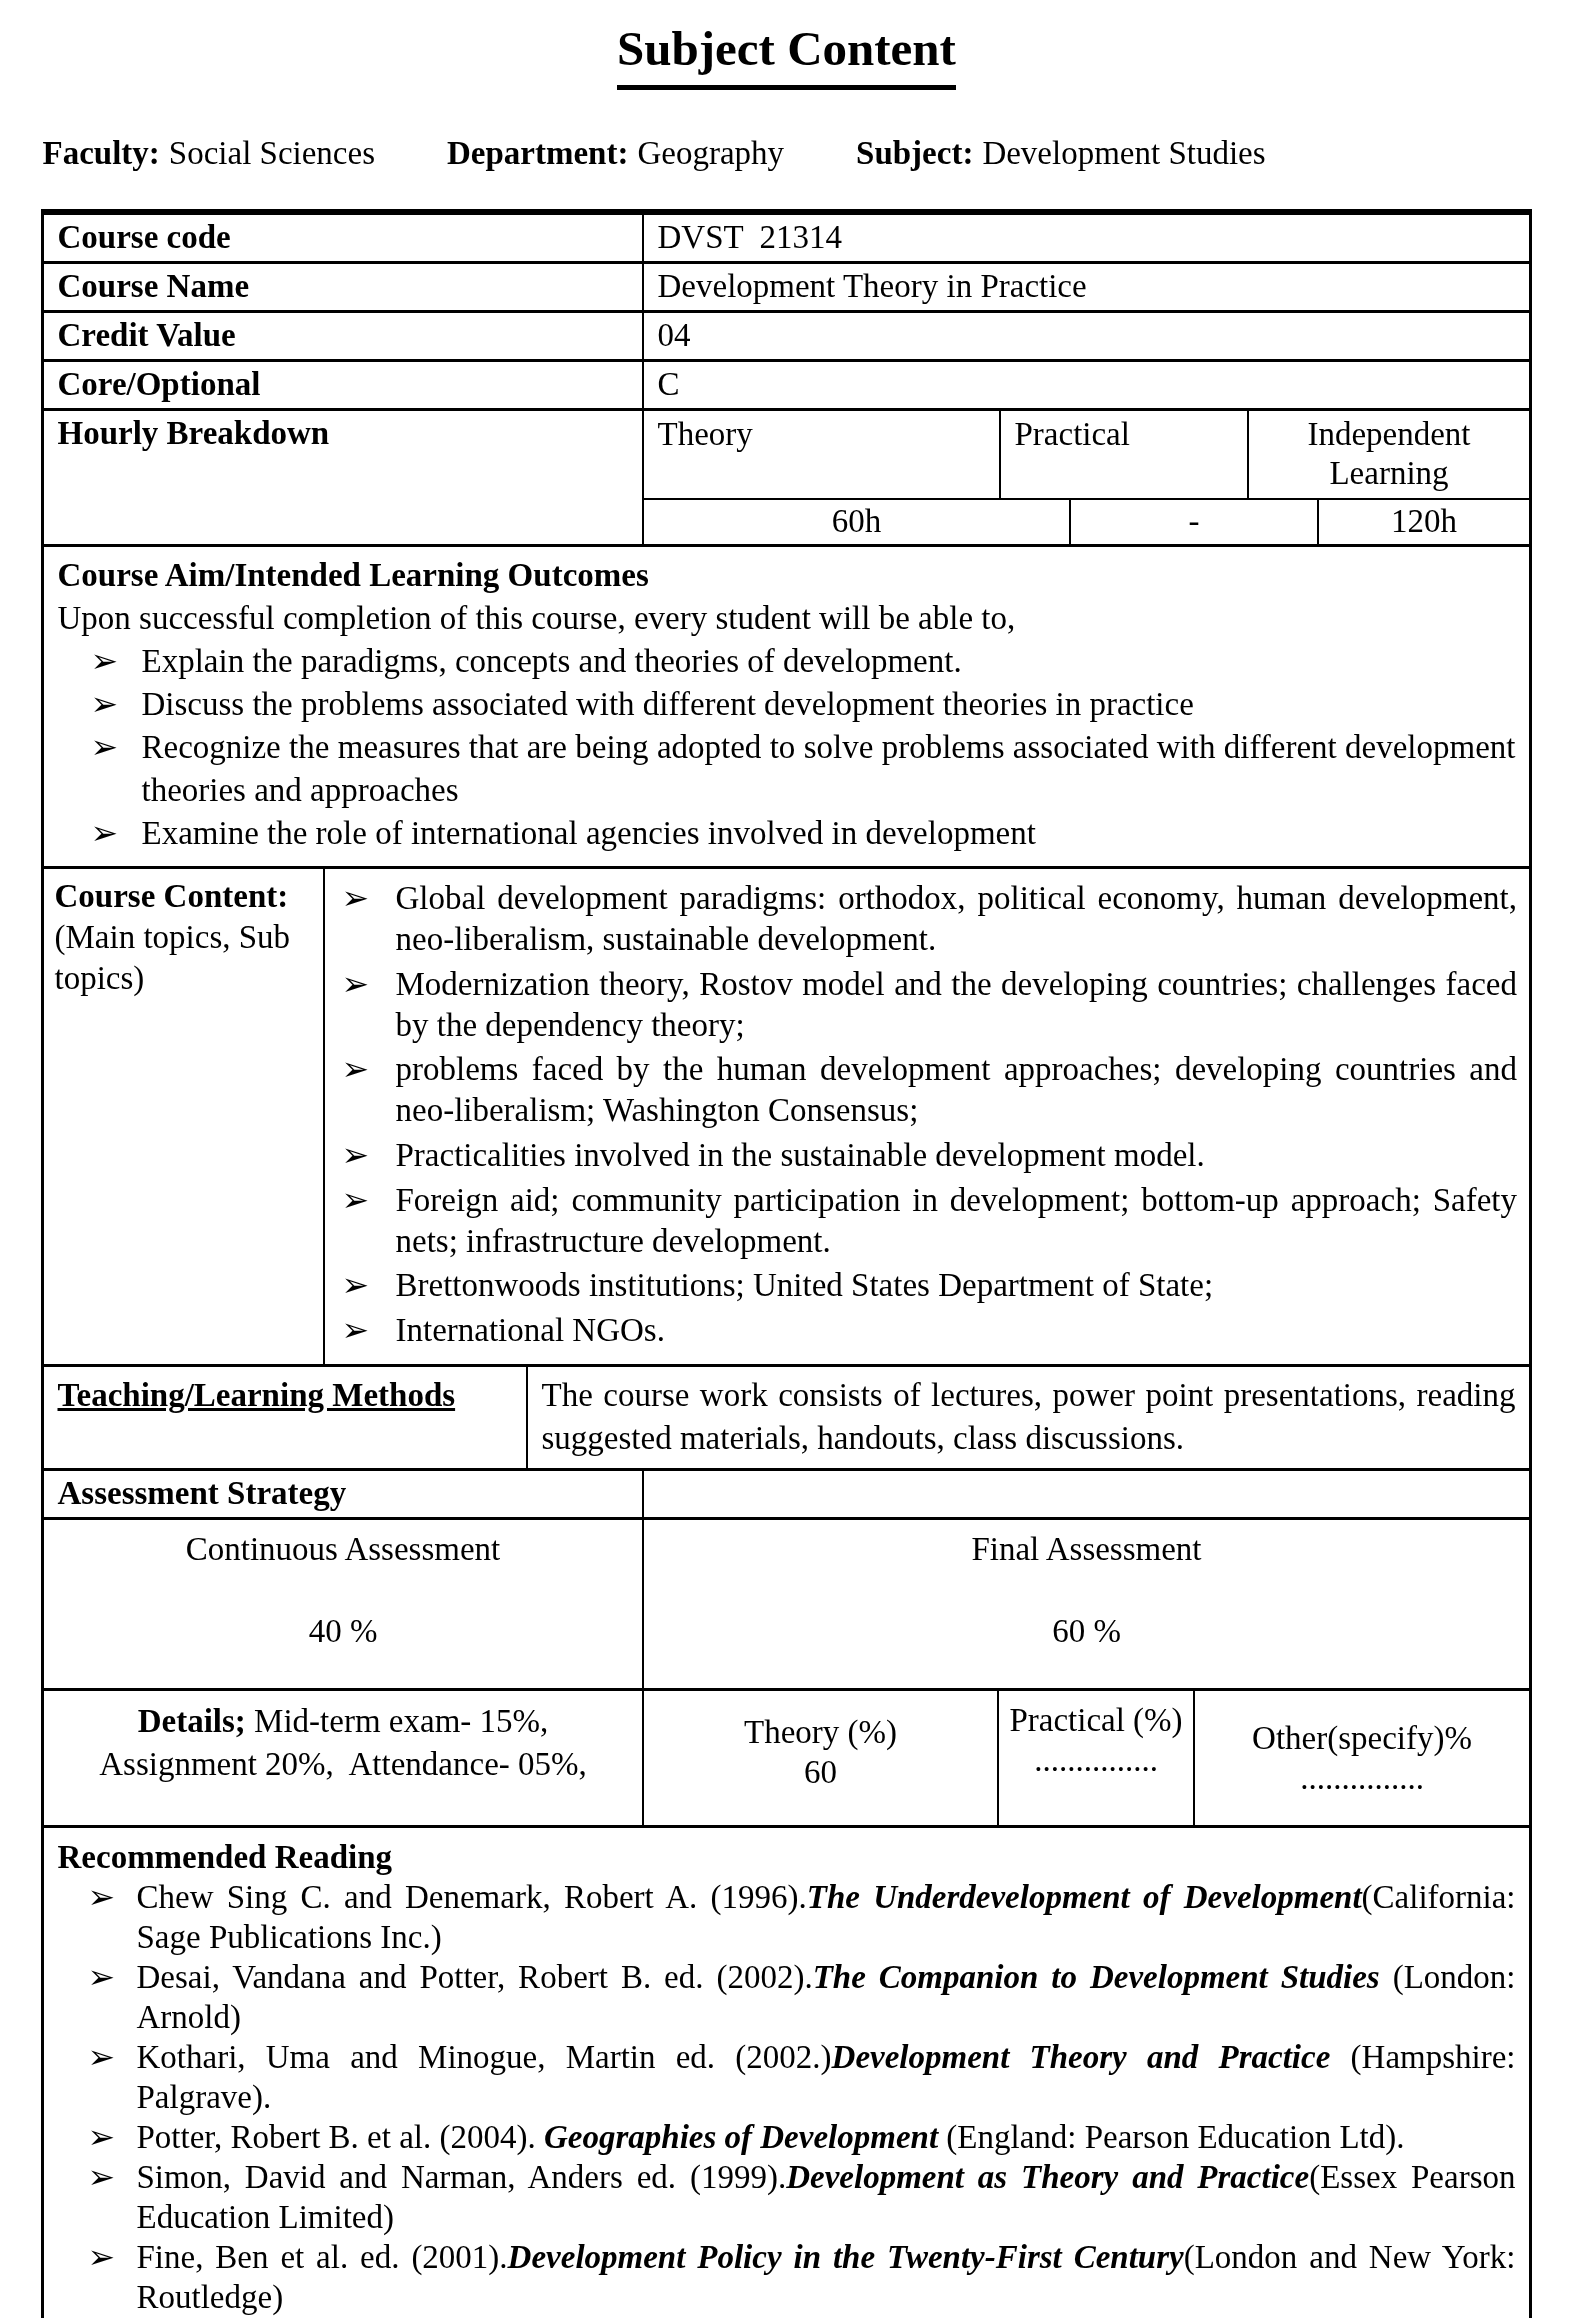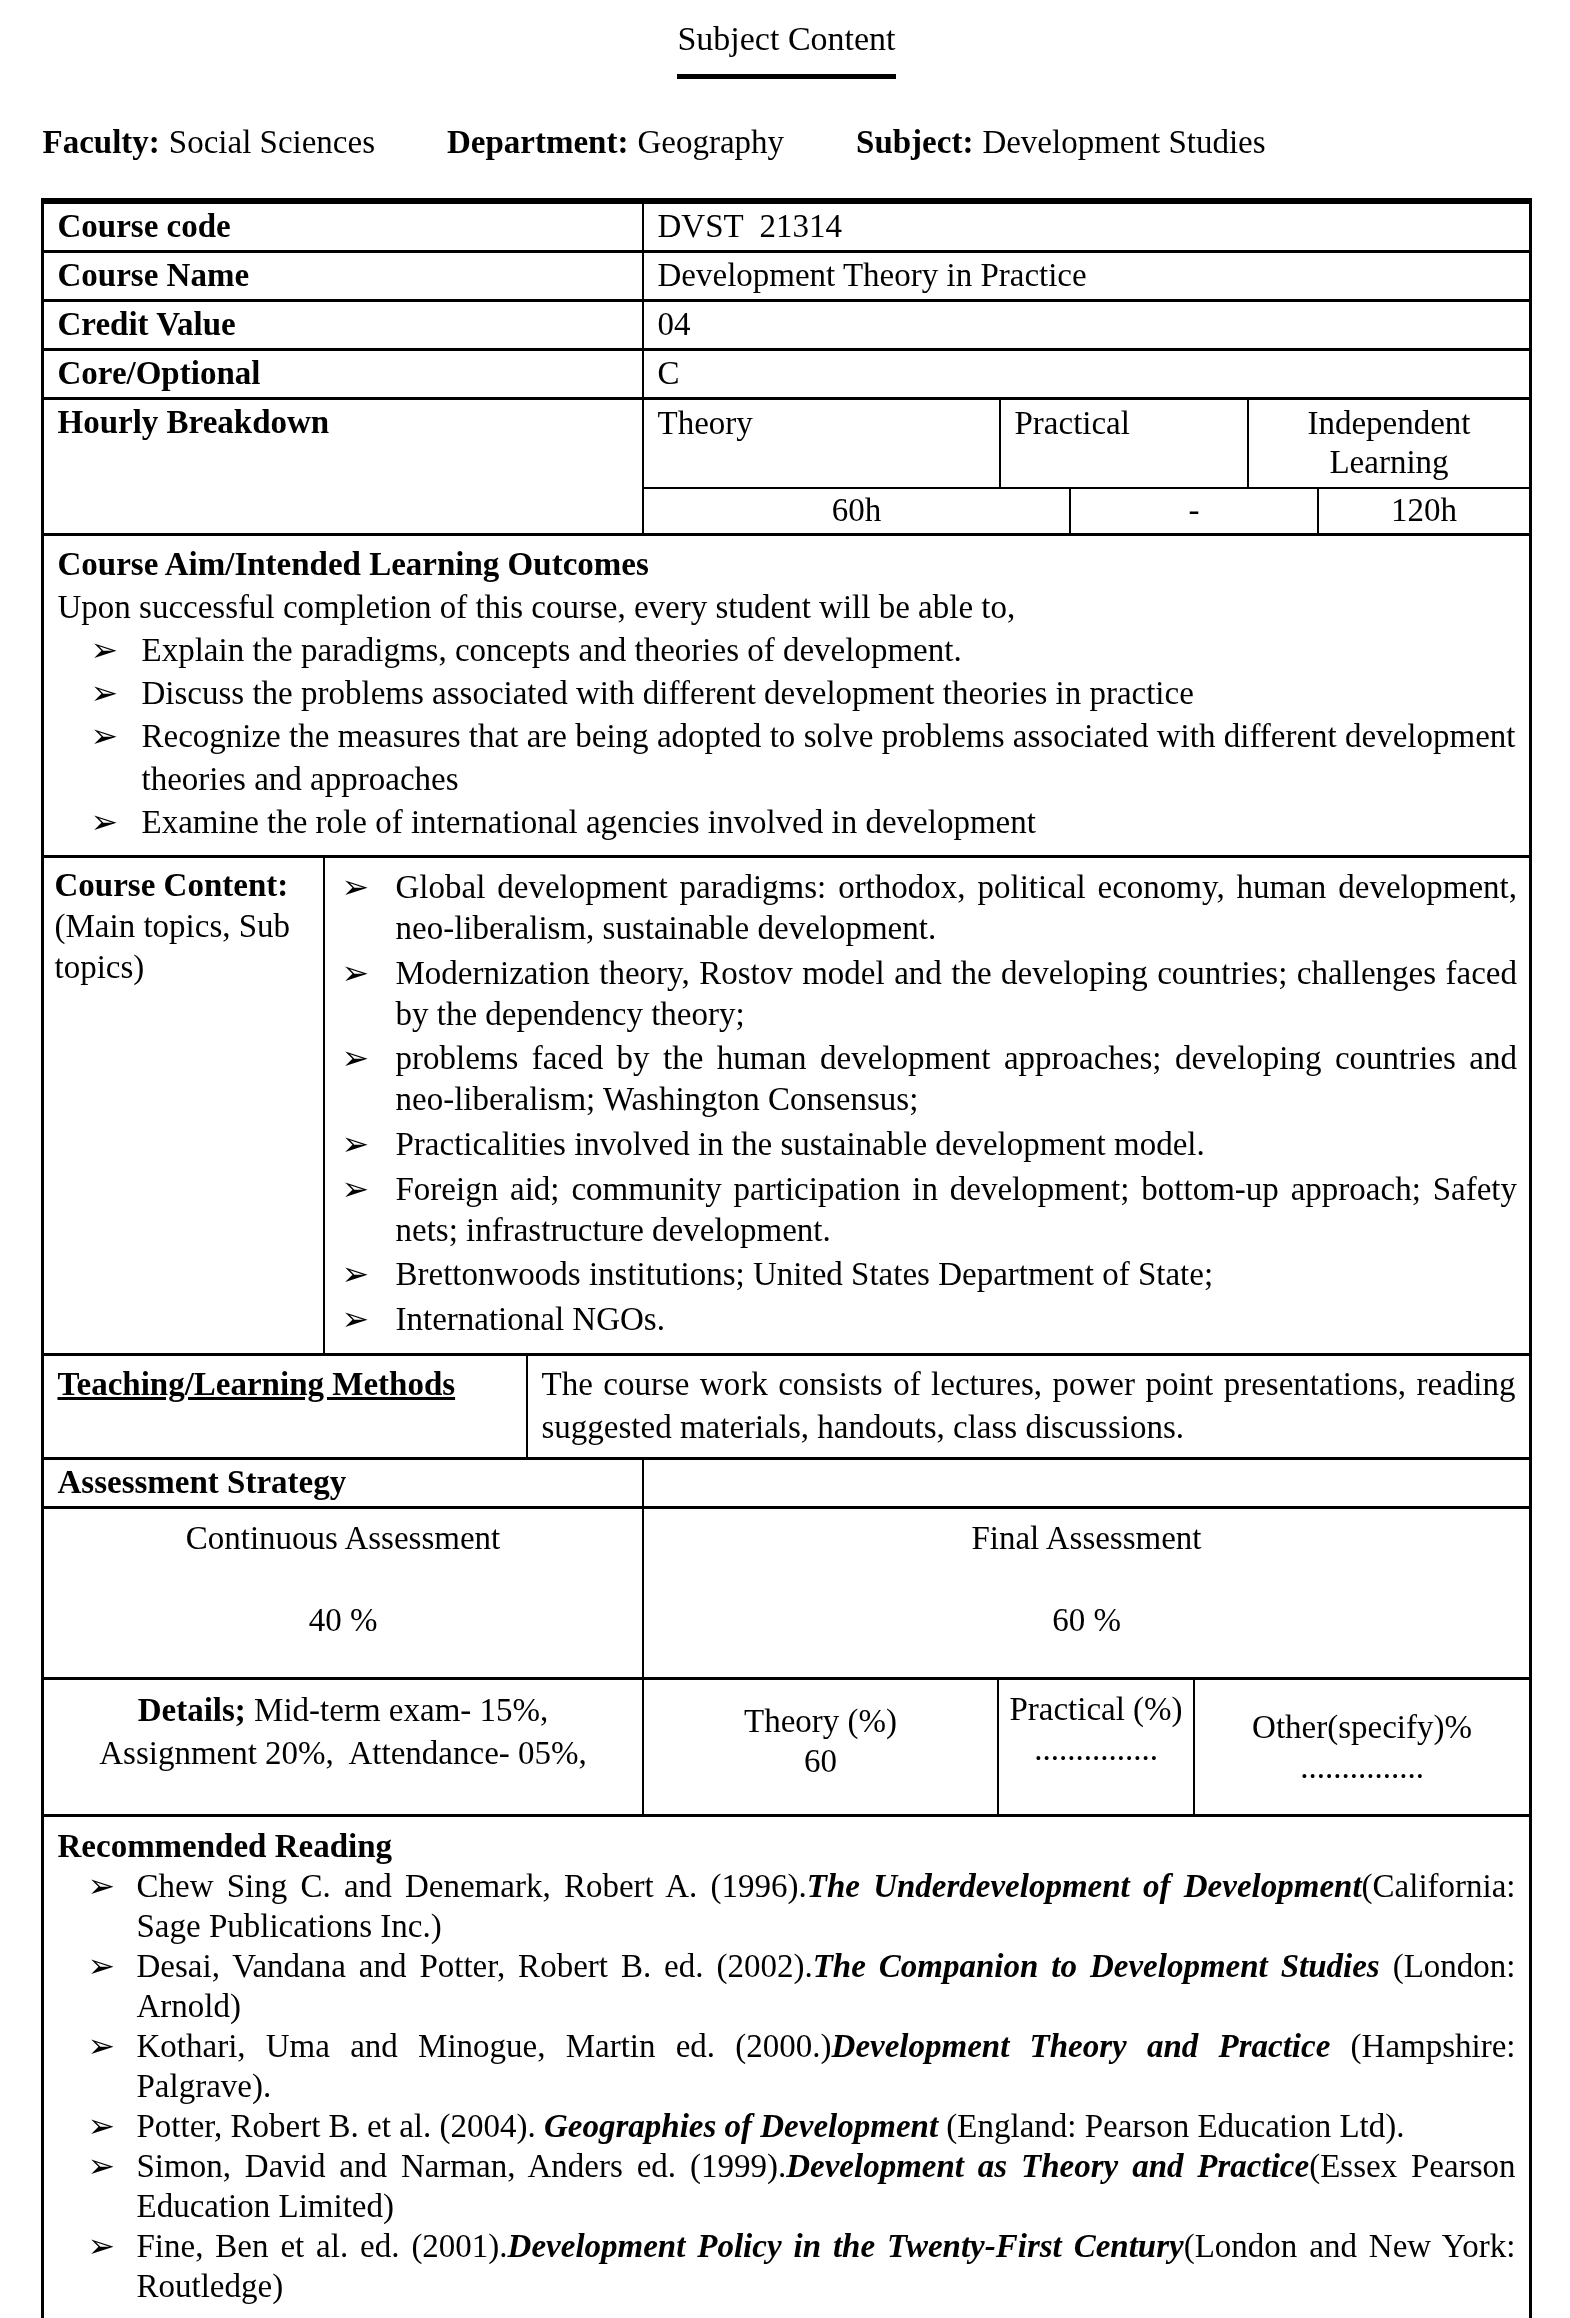--- a/index.html
+++ b/index.html
@@ -6,22 +6,22 @@
   html, body { background:#ffffff; }
   body {
     width:1571px; height:2319px;
     font-family:"Liberation Serif","DejaVu Serif",serif;
     color:#000; font-size:33px; position:relative; overflow:hidden;
   }
   .page { padding:12px 39px 0 41px; }
 
   .title-row { text-align:center; margin:7.5px 0 43px 0; }
   .doc-title {
-    font-size:34px; font-weight:normal; display:inline-block;
-    border-bottom:5.2px solid #000; padding-bottom:16px;
+    font-size:49px; font-weight:bold; display:inline-block;
+    border-bottom:5.2px solid #000; padding-bottom:8px;
   }
 
   .meta { display:flex; gap:72px; margin:0 0 36px 1.5px; line-height:40px; }
   .meta-item b { margin-right:9px; }
 
   .doc-table { width:1491px; border:3px solid #000; border-bottom:4.5px solid #000; }
   .row { display:flex; border-top:3.7px solid #000; }
   .row.first { border-top:none; }
 
   .cell { padding:4.5px 13.5px; line-height:37px; }
@@ -237,21 +237,21 @@
           <div class="bullet">
               <span class="marker">➢</span>
               <span class="btext"><span>Chew Sing C. and Denemark, Robert A. (1996).</span><span class="bi">The Underdevelopment of Development</span><span>(California: Sage Publications Inc.)</span></span>
             </div>
           <div class="bullet">
               <span class="marker">➢</span>
               <span class="btext"><span>Desai, Vandana and Potter, Robert B. ed. (2002).</span><span class="bi">The Companion to Development Studies</span><span> (London: Arnold)</span></span>
             </div>
           <div class="bullet">
               <span class="marker">➢</span>
-              <span class="btext"><span>Kothari, Uma and Minogue, Martin ed. (2000.)</span><span class="bi">Development Theory and Practice</span><span> (Hampshire: Palgrave).</span></span>
+              <span class="btext"><span>Kothari, Uma and Minogue, Martin ed. (2002.)</span><span class="bi">Development Theory and Practice</span><span> (Hampshire: Palgrave).</span></span>
             </div>
           <div class="bullet">
               <span class="marker">➢</span>
               <span class="btext"><span>Potter, Robert B. et al. (2004). </span><span class="bi">Geographies of Development</span><span> (England: Pearson Education Ltd).</span></span>
             </div>
           <div class="bullet">
               <span class="marker">➢</span>
               <span class="btext"><span>Simon, David and Narman, Anders ed. (1999).</span><span class="bi">Development as Theory and Practice</span><span>(Essex Pearson Education Limited)</span></span>
             </div>
           <div class="bullet">

